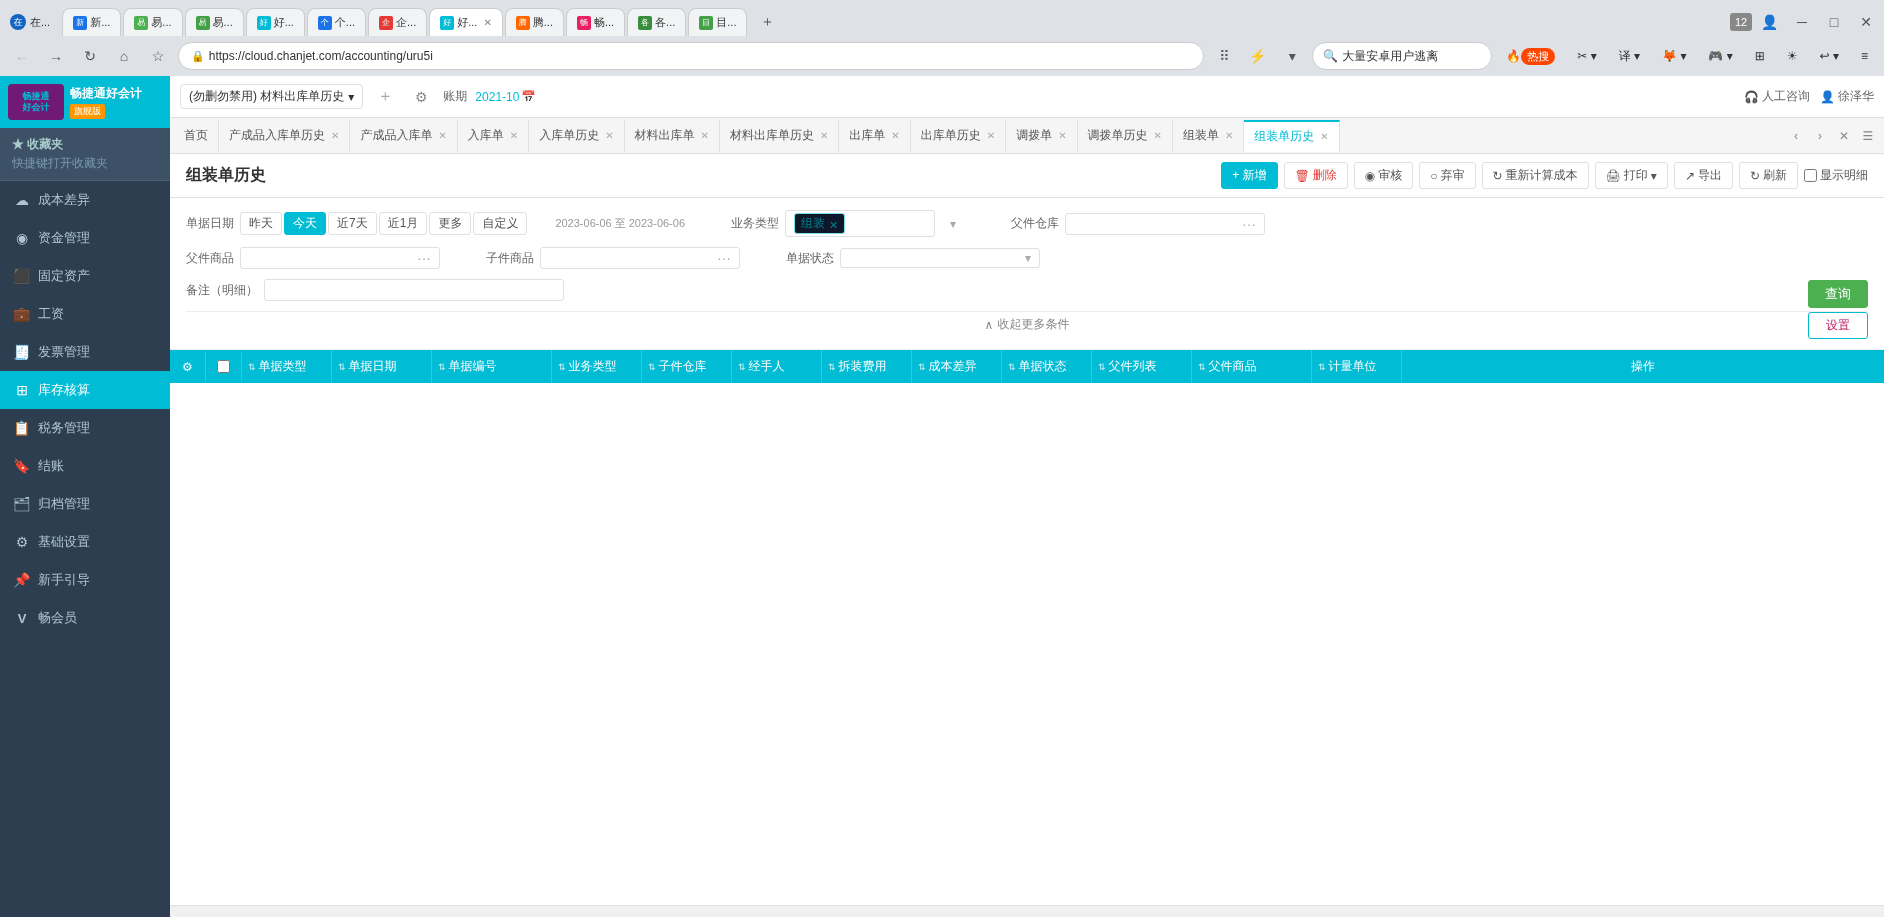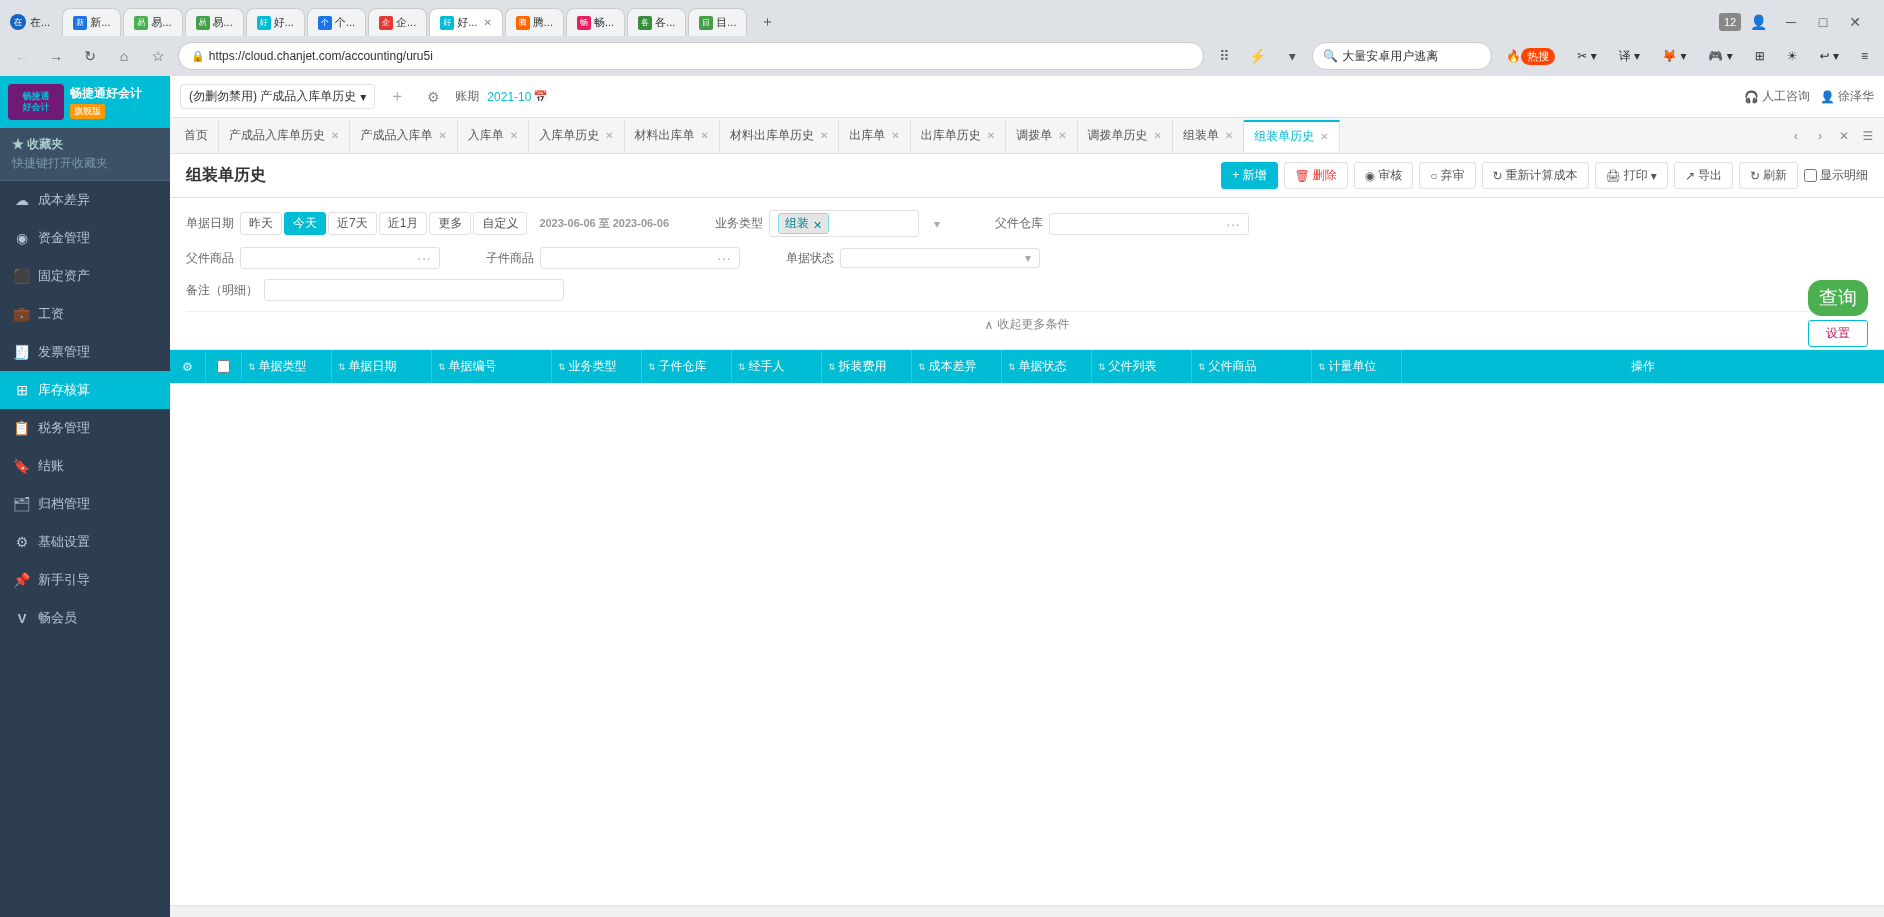--- a/index.html
+++ b/index.html
@@ -67,21 +67,21 @@
 
     
     .filter-area { padding: 12px 16px; background: #fff; border-bottom: 1px solid #eee; }
     .filter-row { display: flex; align-items: center; gap: 16px; margin-bottom: 10px; flex-wrap: wrap; }
     .filter-field { display: flex; align-items: center; gap: 6px; }
     .filter-label { font-size: 12px; color: #666; white-space: nowrap; }
     .filter-date-btns { display: flex; gap: 2px; }
     .filter-date-btn { padding: 2px 8px; border: 1px solid #e0e0e0; border-radius: 3px; font-size: 12px; color: #555; cursor: pointer; background: #fff; }
     .filter-date-btn.active { background: #00bcd4; color: white; border-color: #00bcd4; }
     .filter-input { border: 1px solid #e0e0e0; border-radius: 3px; padding: 3px 8px; font-size: 12px; min-width: 150px; outline: none; }
-    .filter-tag { display: inline-flex; align-items: flex-end; background: #e5e5e5; border: 1px solid #80deea; border-radius: 3px; padding: 1px 6px; font-size: 12px; color: #00838f; gap: 4px; }
+    .filter-tag { display: inline-flex; align-items: flex-end; background: #0f172a; border: 1px solid #80deea; border-radius: 3px; padding: 1px 6px; font-size: 12px; color: #00838f; gap: 4px; }
     .filter-tag .remove { cursor: pointer; color: #00838f; font-size: 11px; }
     .collapse-bar { display: flex; align-items: center; justify-content: center; padding: 4px; border-top: 1px solid #eee; color: #888; font-size: 12px; cursor: pointer; gap: 4px; }
 
     
     .data-table-wrapper { overflow-x: auto; }
     .data-table-header { display: flex; align-items: center; background: #00bcd4; color: white; font-size: 12px; min-width: 1400px; }
     .th-cell { padding: 8px 6px; display: flex; align-items: center; gap: 3px; white-space: nowrap; border-right: 1px solid rgba(255,255,255,0.2); cursor: pointer; flex-shrink: 0; }
     .th-cell:last-child { border-right: none; }
     .th-sort { font-size: 9px; opacity: 0.8; }
     .th-checkbox { width: 36px; justify-content: center; }
@@ -139,21 +139,21 @@
     </div>
     <div class="tab">
       <span style="width:14px;height:14px;background:#388e3c;border-radius:2px;display:inline-flex;align-items:center;justify-content:center;color:white;font-size:8px;margin-right:3px;">各</span>
       <span>各...</span>
     </div>
     <div class="tab">
       <span style="width:14px;height:14px;background:#43a047;border-radius:2px;display:inline-flex;align-items:center;justify-content:center;color:white;font-size:8px;margin-right:3px;">目</span>
       <span>目...</span>
     </div>
     <div class="nav-btn" style="margin-left:4px;">＋</div>
-    <div style="margin-left:auto;display:flex;align-items:center;gap:4px;padding-right:15px;">
+    <div style="margin-left:auto;display:flex;align-items:center;gap:4px;padding-right:4px;">
       <div class="nav-btn" style="background:#888;color:white;border-radius:3px;width:22px;height:18px;font-size:11px;">12</div>
       <div class="nav-btn">👤</div>
       <div class="nav-btn">─</div>
       <div class="nav-btn">□</div>
       <div class="nav-btn">✕</div>
     </div>
   </div>
 
   <div class="address-bar">
     <div class="nav-btn disabled">←</div>
@@ -252,21 +252,21 @@
         <span class="sidebar-nav-icon" style="font-size:13px;font-weight:bold;">V</span>
         <span>畅会员</span>
       </div>
     </div>
   </div>
 
   <div class="main-content">
 
     <div class="app-topbar">
       <div class="company-selector">
-        <span>(勿删勿禁用) 产成品入库单历史</span>
+        <span>(勿删勿禁用) 材料出库单历史</span>
         <span>▾</span>
       </div>
       <div class="nav-btn" style="font-size:16px;color:#aaa;">＋</div>
       <div class="nav-btn" style="font-size:14px;color:#888;">⚙</div>
       <span class="period-label">账期</span>
       <span class="period-value">
         <span>2021-10</span>
         <span>📅</span>
       </span>
       <div class="topbar-right">
@@ -389,21 +389,21 @@
           <div class="filter-field">
             <span class="filter-label">单据日期</span>
             <div class="filter-date-btns">
               <button class="filter-date-btn">昨天</button>
               <button class="filter-date-btn active">今天</button>
               <button class="filter-date-btn">近7天</button>
               <button class="filter-date-btn">近1月</button>
               <button class="filter-date-btn">更多</button>
               <button class="filter-date-btn">自定义</button>
             </div>
-            <div style="margin-left:6px;font-weight:bold;">
+            <div style="margin-left:22px;">
               <div style="font-size:11px;color:#999;">2023-06-06 至 2023-06-06</div>
             </div>
           </div>
 
           <div class="filter-field" style="margin-left:30px;">
             <span class="filter-label">业务类型</span>
             <div style="display:flex;align-items:center;gap:4px;border:1px solid #e0e0e0;border-radius:3px;padding:2px 8px;min-width:150px;">
               <span class="filter-tag">
                 <span>组装</span>
                 <span class="remove">✕</span>
@@ -456,21 +456,21 @@
           </div>
         </div>
 
         <div class="collapse-bar">
           <span>∧</span>
           <span>收起更多条件</span>
         </div>
       </div>
 
       <div style="position: fixed; right: 16px; top: 280px; display: flex; flex-direction: column; gap: 4px; z-index: 10;">
-        <button class="action-btn green" style="min-width:60px;justify-content:center;font-size:19px;border-radius:13px;">查询</button>
+        <button class="action-btn green" style="min-width:60px;justify-content:center;font-size:13px;">查询</button>
         <button class="action-btn" style="min-width:60px;justify-content:center;border-color:#00bcd4;color:#be185d;">设置</button>
       </div>
 
       <div class="data-table-wrapper">
         <div class="data-table-header">
           <div class="th-cell th-settings">
             <span>⚙</span>
           </div>
           <div class="th-cell th-checkbox">
             <input type="checkbox" style="">

